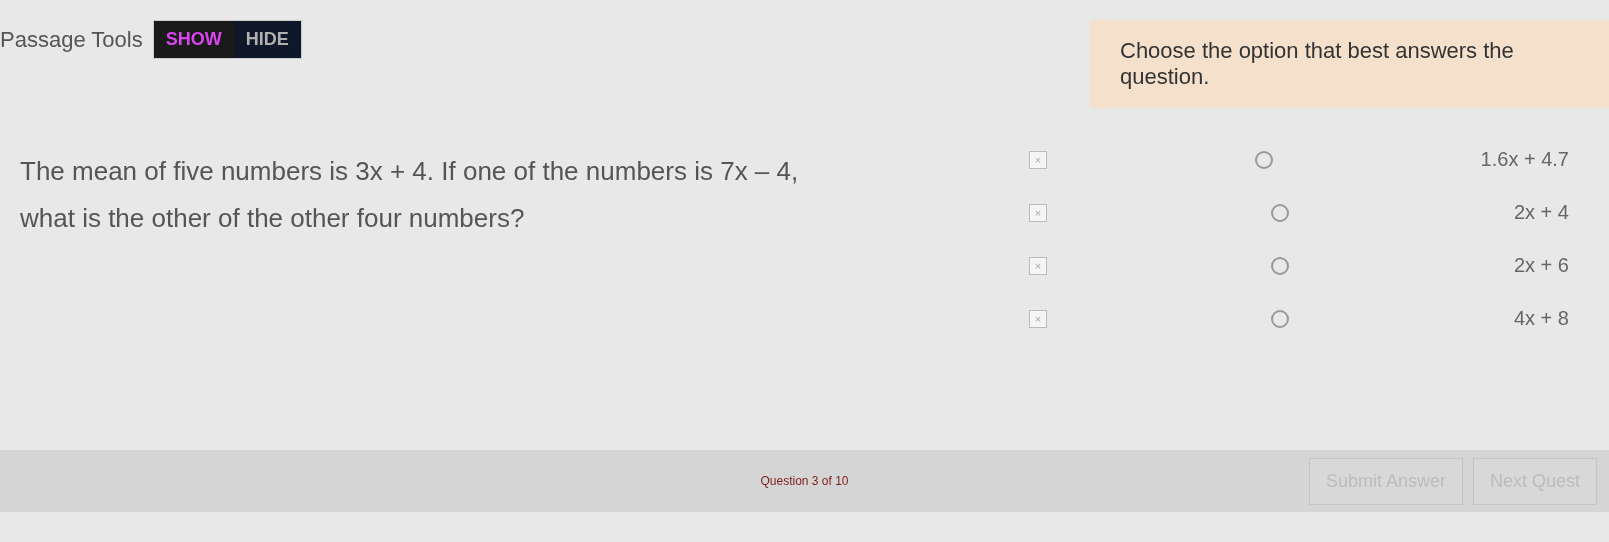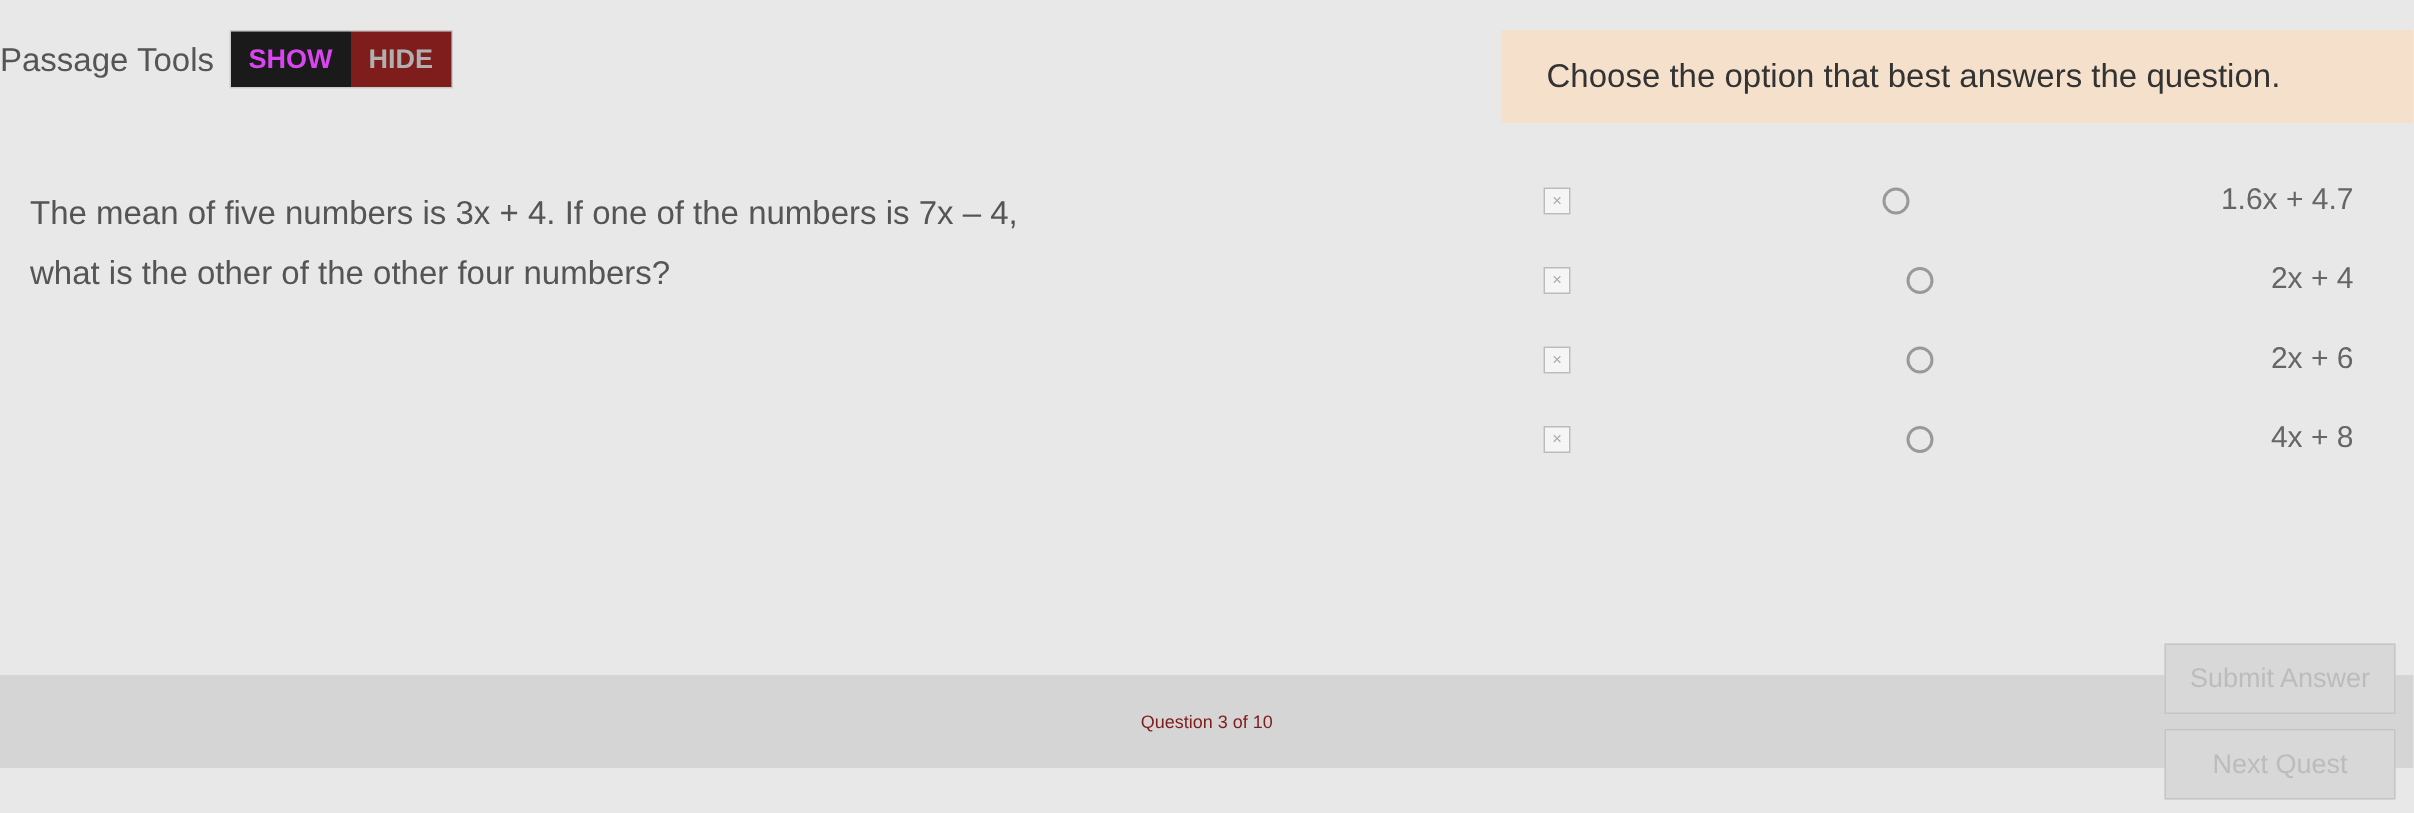--- a/index.html
+++ b/index.html
@@ -39,38 +39,38 @@
       font-size: 18px;
       font-weight: bold;
       cursor: pointer;
       border: none;
     }
     .toggle-show {
       background: #1a1a1a;
       color: #d946ef;
     }
     .toggle-hide {
-      background: #7f1d1d;
+      background: #0f172a;
       color: #b0b0b0;
     }
     .instruction-banner {
       margin-left: auto;
       background: #f5e0cc;
       padding: 18px 30px;
       font-size: 22px;
       color: #333;
-      width: 608px;
+      width: 519px;
     }
     .content-area {
       display: flex;
       padding: 40px 20px 0 20px;
     }
     .question-text {
       flex: 1;
-      font-size: 22px;
+      font-size: 26px;
       color: #555;
       line-height: 1.8;
       padding-right: 40px;
     }
     .options-area {
       width: 560px;
       padding-right: 20px;
     }
     .option-row {
       display: flex;
@@ -126,21 +126,20 @@
       position: absolute;
       left: 50%;
       transform: translateX(-50%);
       font-size: 12px;
       color: #7f1d1d;
     }
     .footer-right {
       margin-left: auto;
       display: flex;
       gap: 10px;
-      flex-direction: column;
     }
     .submit-btn, .next-btn {
       border: 1px solid #c5c5c5;
       background: #d8d8d8;
       color: #bcbcbc;
       font-size: 18px;
       padding: 12px 16px;
       cursor: pointer;
     }
   </style>

